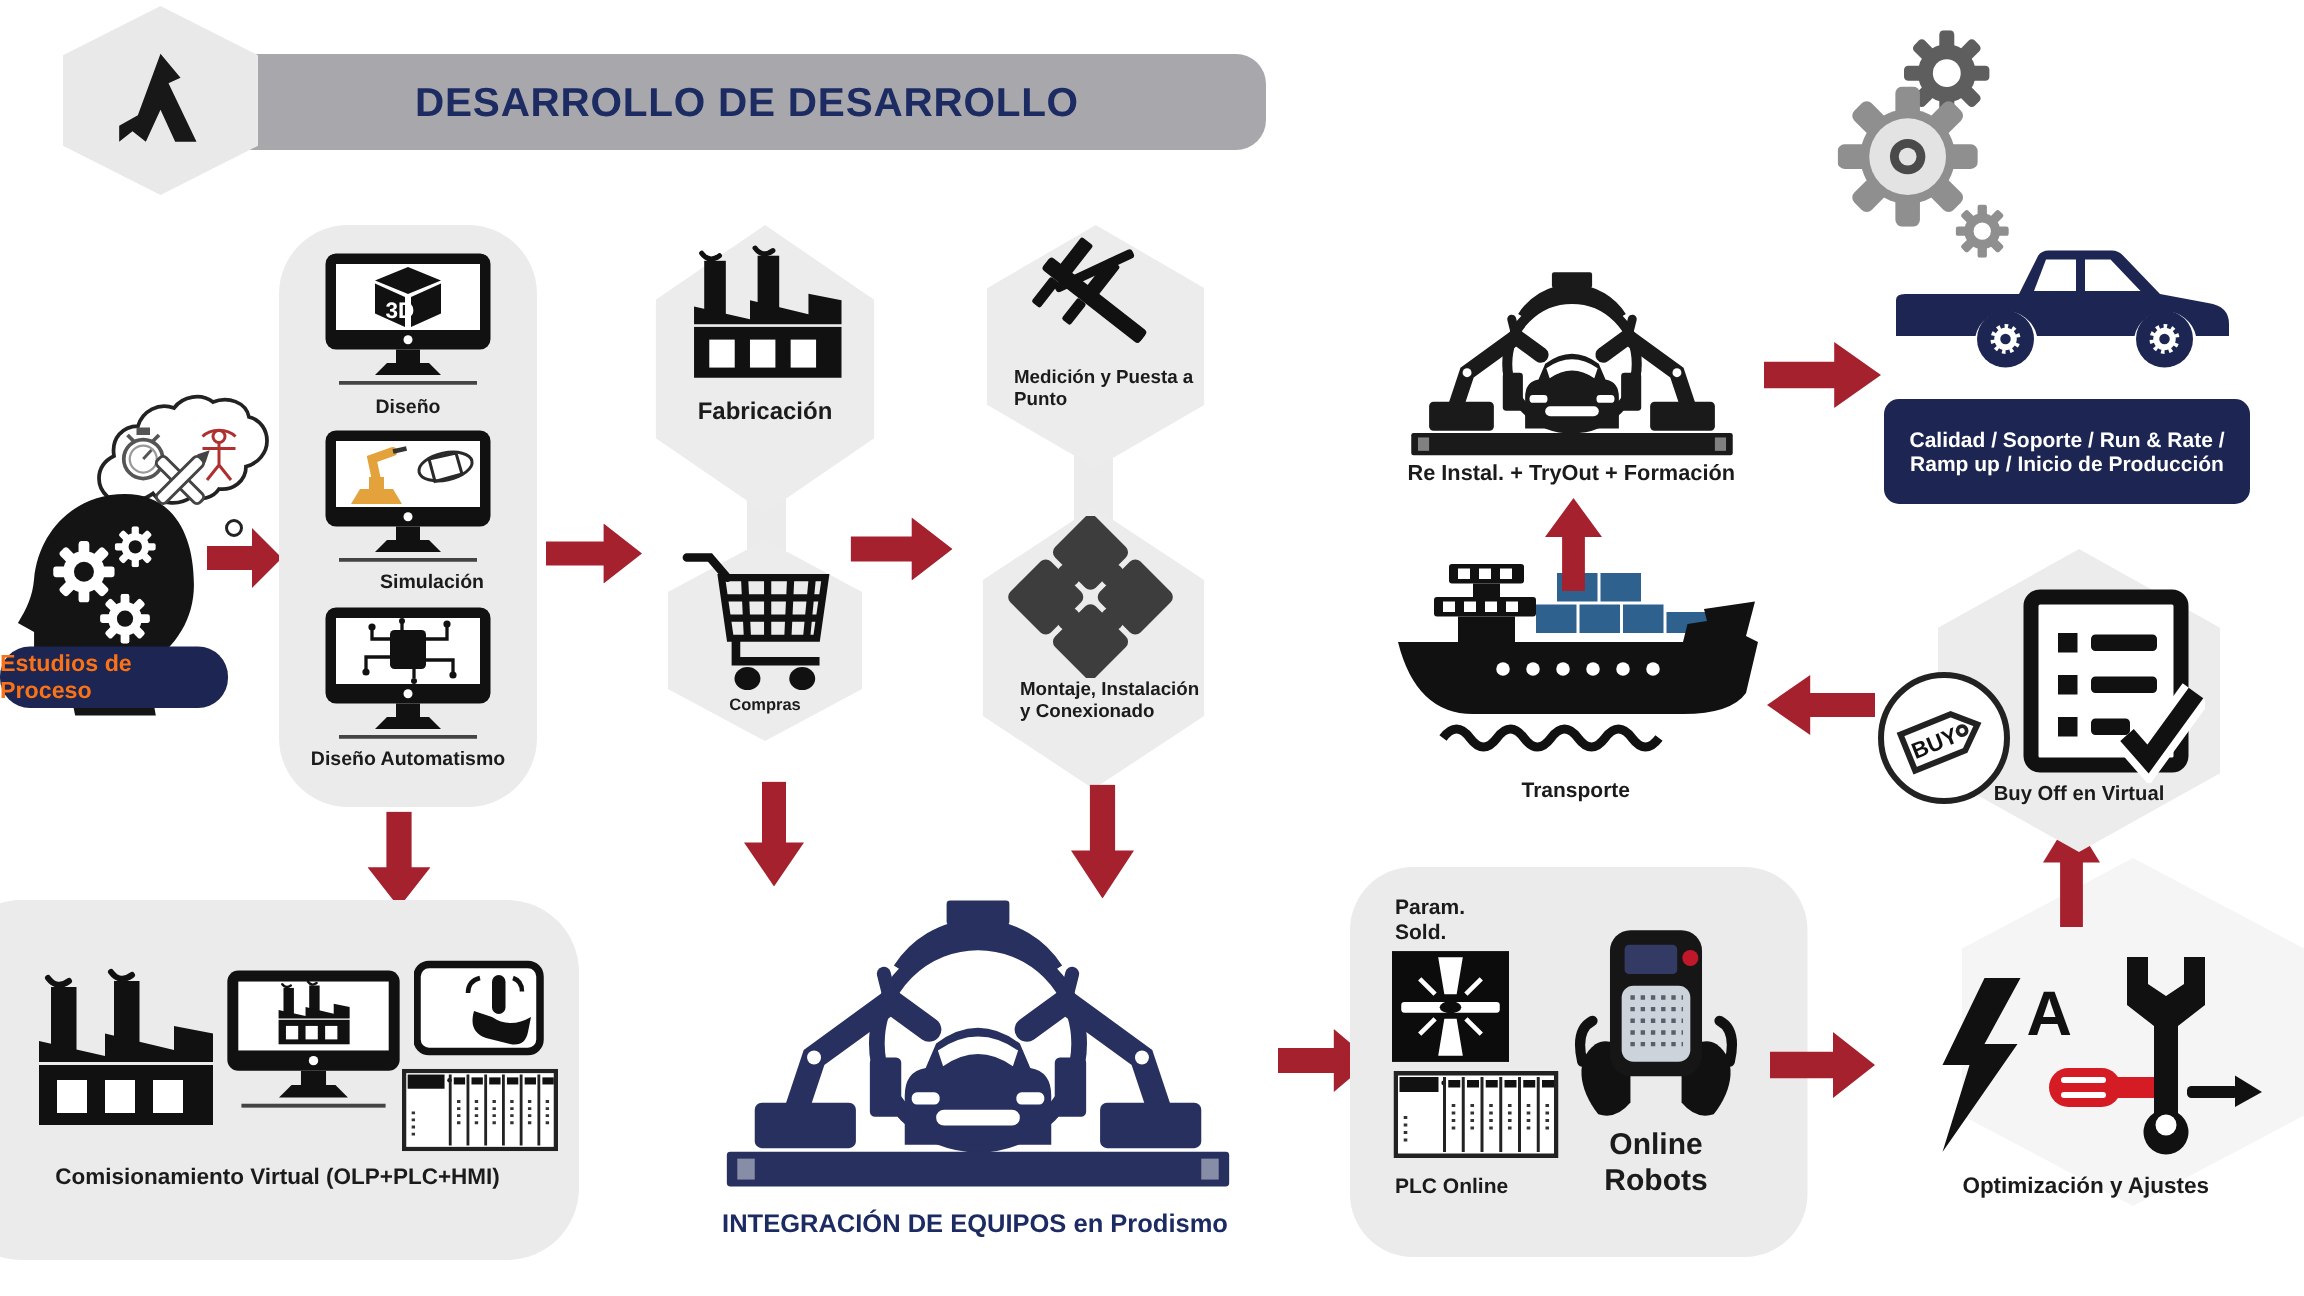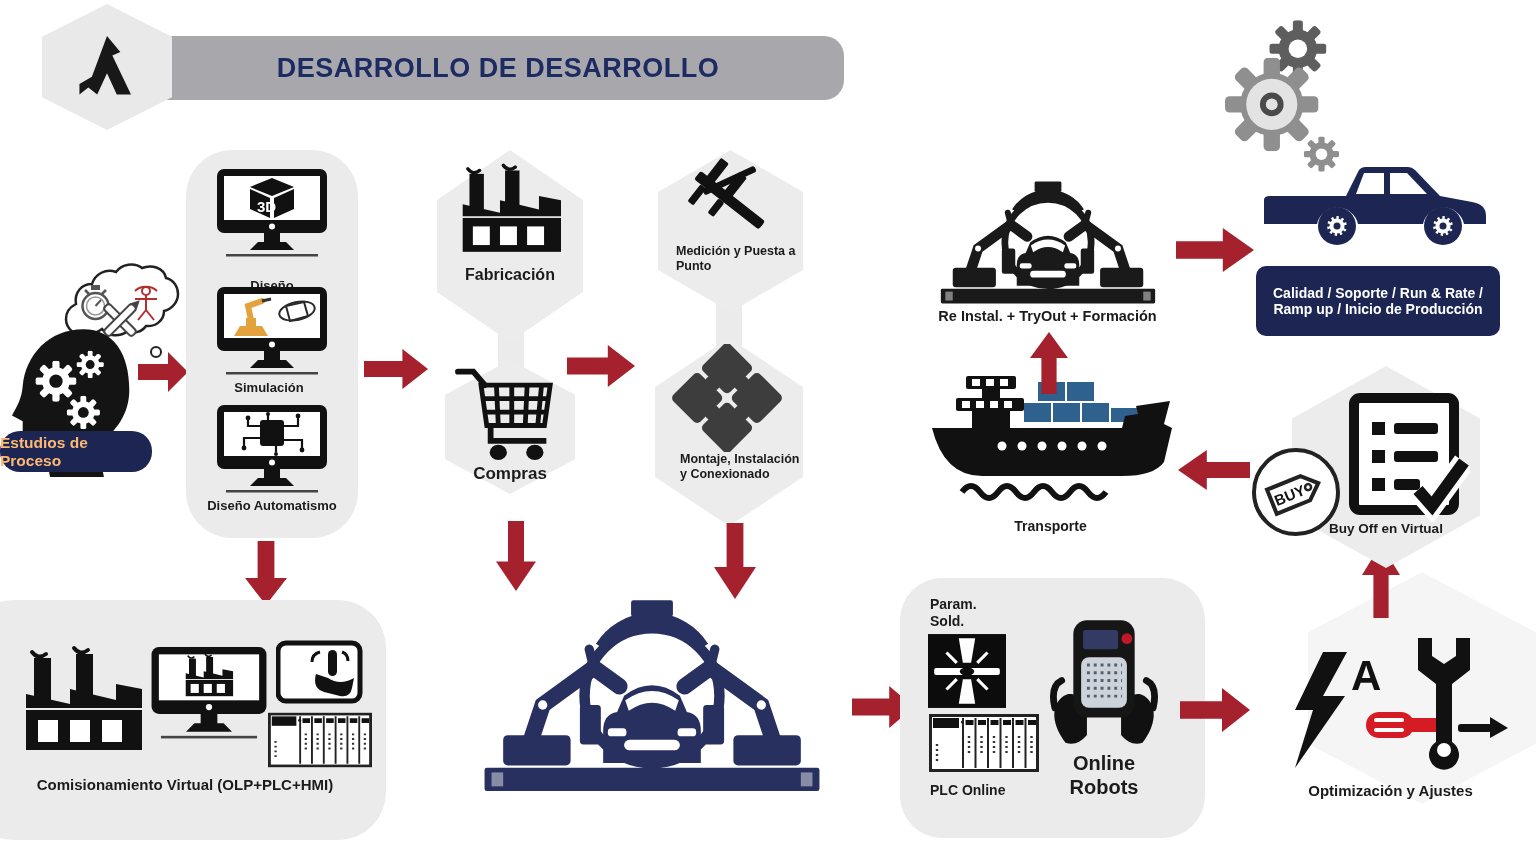--- a/index.html
+++ b/index.html
@@ -11,21 +11,21 @@
   .hex{clip-path:polygon(50% 0%,100% 26%,100% 74%,50% 100%,0% 74%,0% 26%);background:var(--hex-gray,#ececec);}
   .panel{background:var(--panel-gray,#ebebeb);}
   .arrow{background:var(--accent-red,#a6212e);}
   .arrow-r{clip-path:polygon(0 30%,60% 30%,60% 0,100% 50%,60% 100%,60% 70%,0 70%);}
   .arrow-l{clip-path:polygon(100% 30%,40% 30%,40% 0,0 50%,40% 100%,40% 70%,100% 70%);}
   .arrow-d{clip-path:polygon(30% 0,70% 0,70% 58%,100% 58%,50% 100%,0 58%,30% 58%);}
   .arrow-u{clip-path:polygon(50% 0,100% 42%,70% 42%,70% 100%,30% 100%,30% 42%,0 42%);}
   .banner{background:var(--banner-gray,#a8a8ac);border-radius:8px 20px 20px 8px;
           display:flex;align-items:center;justify-content:center;}
   .banner span{font-size:27px;font-weight:bold;letter-spacing:.5px;color:var(--title-navy,#1d2b63);}
-  .pill{background:var(--navy,#1d2553);color:#fdba74;font-weight:bold;border-radius:20px;
+  .pill{background:var(--navy,#1d2553);color:#f97316;font-weight:bold;border-radius:20px;
         display:flex;align-items:center;justify-content:center;}
   .navybox{background:var(--navy,#1d2553);color:#fff;font-weight:bold;border-radius:10px;
         display:flex;align-items:center;justify-content:center;text-align:center;}
   .monwrap{position:absolute;width:112px;height:90px;}
   .monwrap .frame{position:absolute;left:0;top:0;width:112px;height:90px;}
   .monwrap .screen{position:absolute;left:8px;top:8px;width:96px;height:44px;}
   .navy-art{color:var(--navy-art,#27305f);}
   .black-art{color:#1a1a1a;}
   svg{display:block;}
 </style>
@@ -179,38 +179,38 @@
       </svg>
     <svg class="screen" viewBox="0 0 96 44">
       <g fill="#111">
         <polygon points="48,2 70,11 48,20 26,11"></polygon>
         <polygon points="26,13 46,22 46,42 26,33"></polygon>
         <polygon points="70,13 50,22 50,42 70,33"></polygon>
       </g>
       <text x="33" y="36" font-size="15" font-weight="bold" fill="#fff">3D</text>
     </svg>
   </div>
-  <div class="abs lbl center" style="left:186px;top:278px;width:172px;font-size:13px;">Diseño</div>
+  <div class="abs lbl center" style="left:186px;top:263px;width:172px;font-size:13px;">Diseño</div>
 
   <div class="monwrap" style="left:216px;top:286px;">
     <svg class="frame" viewBox="0 0 112 90">
         <use href="#monitor"></use>
       </svg>
     <svg class="screen" viewBox="0 0 96 44">
       <polygon points="10,42 44,42 38,32 16,32" fill="var(--robot-orange,#e3a23c)"></polygon>
       <rect x="22" y="24" width="10" height="10" fill="var(--robot-orange,#e3a23c)"></rect>
       <path d="M27,26 L24,12 L38,7" stroke="var(--robot-orange,#e3a23c)" stroke-width="6" fill="none" stroke-linecap="round"></path>
       <path d="M38,7 l9,-2" stroke="#333" stroke-width="3" fill="none"></path>
       <g stroke="#2a2a2a" stroke-width="2" fill="none">
         <polygon points="62,12 80,8 84,22 66,27"></polygon>
         <ellipse cx="73" cy="17" rx="18" ry="9" transform="rotate(-12 73 17)"></ellipse>
       </g>
     </svg>
   </div>
-  <div class="abs lbl center" style="left:177px;top:380px;width:184px;font-size:13px;">Simulación</div>
+  <div class="abs lbl center" style="left:196px;top:380px;width:184px;font-size:13px;">Simulación</div>
 
   <div class="monwrap" style="left:216px;top:404px;">
     <svg class="frame" viewBox="0 0 112 90">
         <use href="#monitor"></use>
       </svg>
     <svg class="screen" viewBox="0 0 96 44">
       <rect x="36" y="8" width="24" height="26" rx="3" fill="#111"></rect>
       <g stroke="#111" stroke-width="2.2" fill="none">
         <path d="M36,14 H24 V8"></path>
           <path d="M36,26 H20 V34"></path>
@@ -245,21 +245,21 @@
     <path d="M6,8 L22,8 L34,22" stroke="#111" stroke-width="6" fill="none" stroke-linecap="round"></path>
     <g stroke="#111" stroke-width="5" fill="none">
       <path d="M30,22 L102,22 L96,64 L36,64 Z"></path>
       <path d="M33,36 L99,36 M34,50 L97,50"></path>
       <path d="M46,22 L48,64 M62,22 L62,64 M78,22 L76,64 M93,22 L89,64"></path>
     </g>
     <path d="M40,64 L40,80 L98,80" stroke="#111" stroke-width="6" fill="none"></path>
     <ellipse cx="48" cy="92" rx="9" ry="8" fill="#111"></ellipse>
     <ellipse cx="86" cy="92" rx="9" ry="8" fill="#111"></ellipse>
   </svg>
-  <div class="abs lbl center" style="left:445px;top:464px;width:130px;font-size:17px;">Compras</div>
+  <div class="abs lbl center" style="left:445px;top:464px;width:130px;font-size:11px;">Compras</div>
 
   <div class="abs arrow arrow-r" style="left:567px;top:345px;width:68px;height:42px;"></div>
 
   <div class="abs panel" style="left:716px;top:262px;width:26px;height:110px;"></div>
   <div class="abs hex" style="left:658px;top:150px;width:145px;height:162px;"></div>
   <svg class="abs" style="left:680px;top:156px;" width="100" height="90" viewBox="0 0 110 110">
     <g transform="rotate(38 55 55)" fill="#111">
       <rect x="4" y="48" width="100" height="13" rx="3"></rect>
       <rect x="14" y="20" width="12" height="34" rx="2"></rect>
       <rect x="42" y="20" width="12" height="34" rx="2"></rect>
@@ -314,20 +314,21 @@
     <path d="M66,12 q6,2 6,9" stroke="#111" stroke-width="3" fill="none"></path>
   </svg>
   <svg class="abs" style="left:268px;top:712px;" width="104" height="56" viewBox="0 0 110 58">
       <use href="#plcsym"></use>
     </svg>
   <div class="abs lbl center" style="left:10px;top:776px;width:350px;font-size:15px;">Comisionamiento Virtual (OLP+PLC+HMI)</div>
 
   <svg class="abs navy-art" style="left:458px;top:598px;" width="388" height="200" viewBox="0 0 300 172">
       <use href="#weldcell"></use>
     </svg>
+  <div class="abs lbl center" style="left:440px;top:806px;width:420px;font-size:17px;color:var(--title-navy,#1d2b63);">INTEGRACIÓN DE EQUIPOS en Prodismo</div>
   <div class="abs arrow arrow-r" style="left:852px;top:686px;width:62px;height:42px;"></div>
 
   <div class="abs panel" style="left:900px;top:578px;width:305px;height:260px;border-radius:42px;"></div>
   <div class="abs lbl" style="left:930px;top:596px;font-size:14px;">
     <div>Param.</div>
     <div>Sold.</div>
   </div>
   <svg class="abs" style="left:928px;top:634px;" width="78" height="74" viewBox="0 0 76 72">
     <rect width="76" height="72" fill="#0c0c0c"></rect>
     <g fill="#fff">

